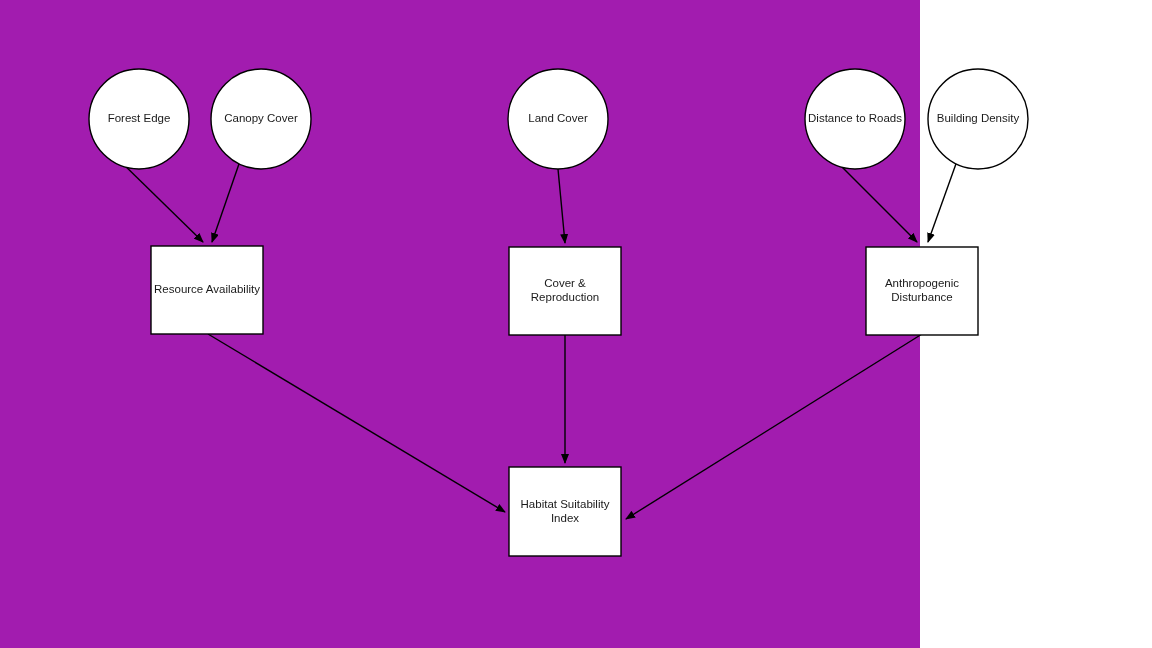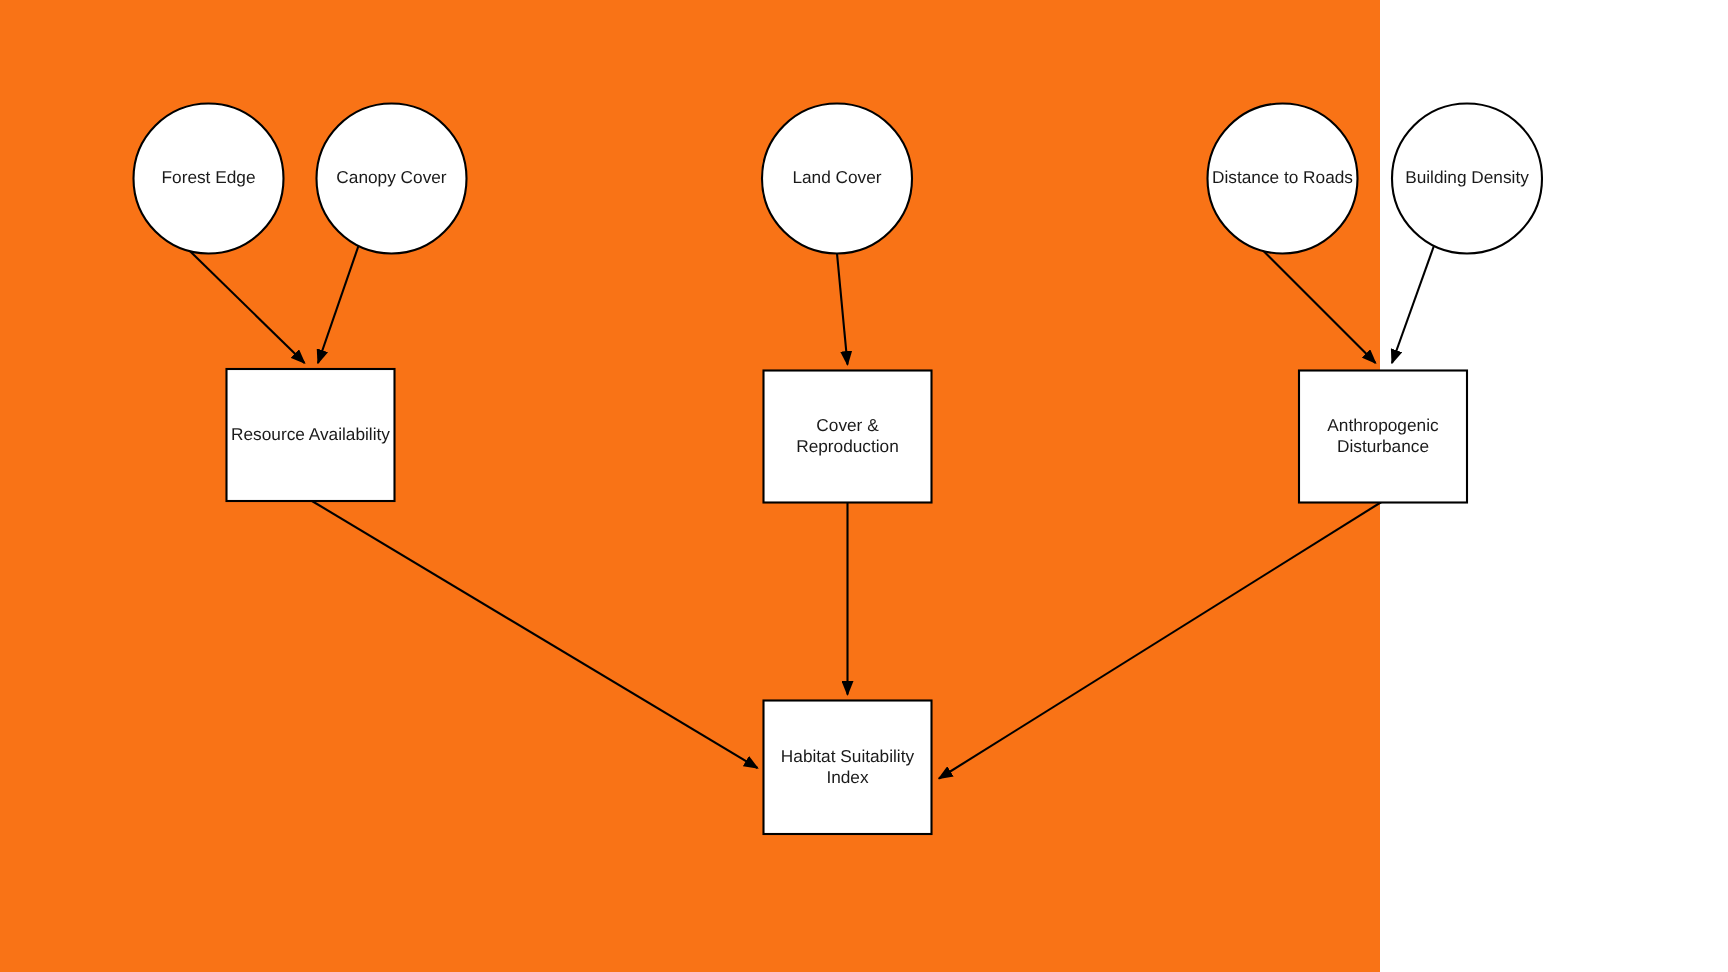--- a/index.html
+++ b/index.html
@@ -11,21 +11,21 @@
   body {
     width: 1152px;
     height: 648px;
     overflow: hidden;
     font-family: "Liberation Sans", sans-serif;
   }
   #diagram-canvas {
     position: relative;
     width: 920px;
     height: 648px;
-    background: #f97316;
+    background: #a21caf;
   }
   svg.diagram-svg {
     position: absolute;
     top: 0;
     left: 0;
     width: 1152px;
     height: 648px;
   }
   .node-shape {
     fill: #ffffff;

